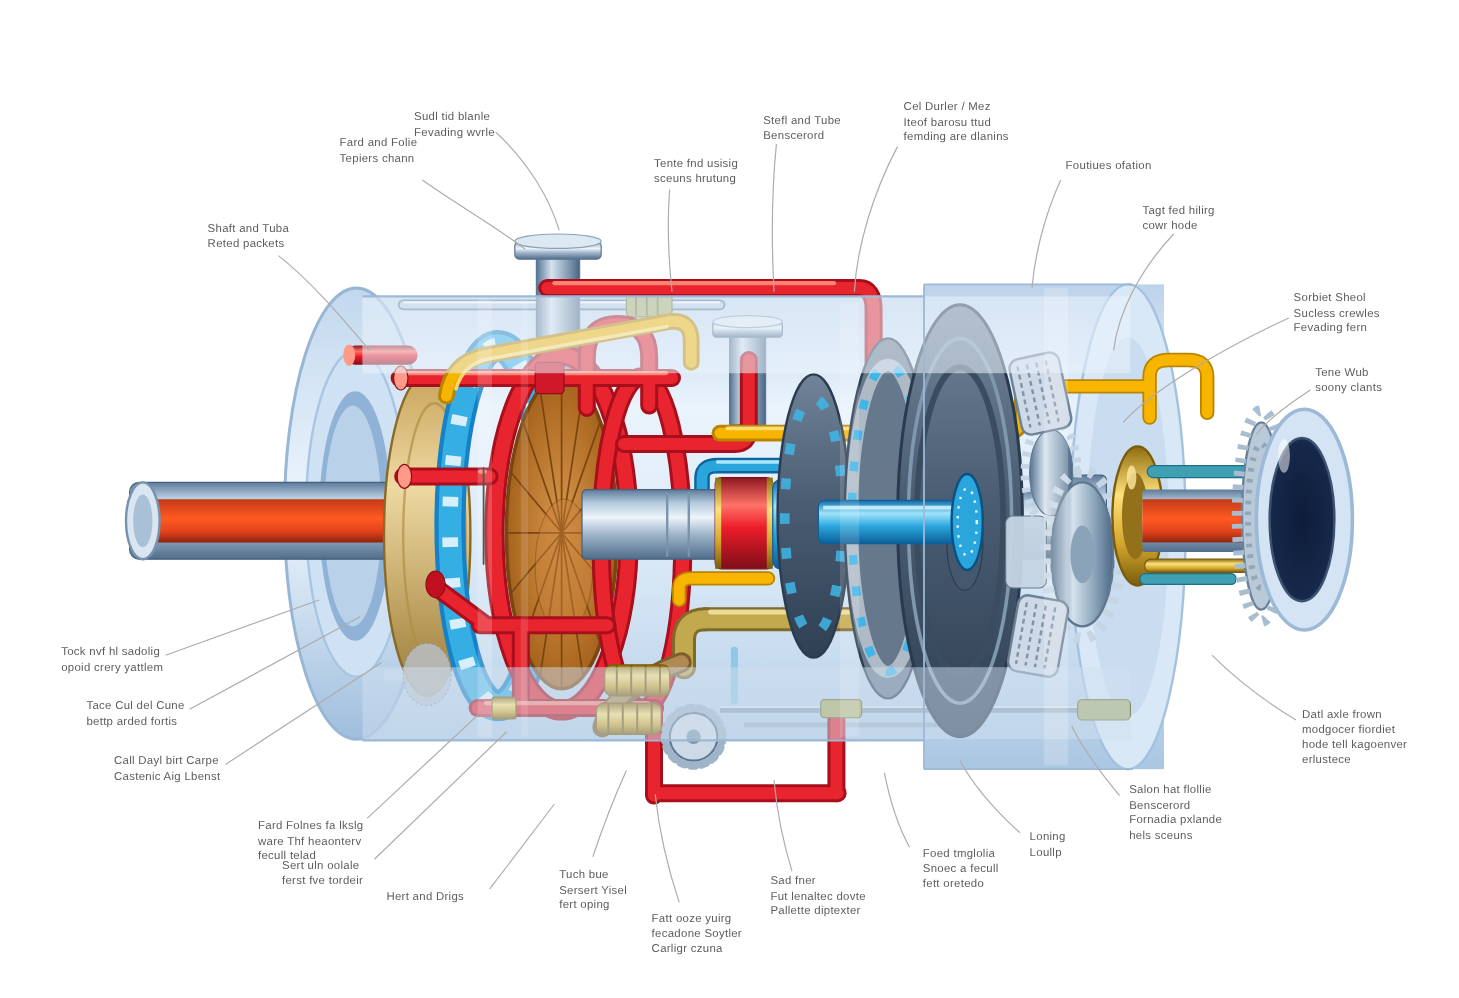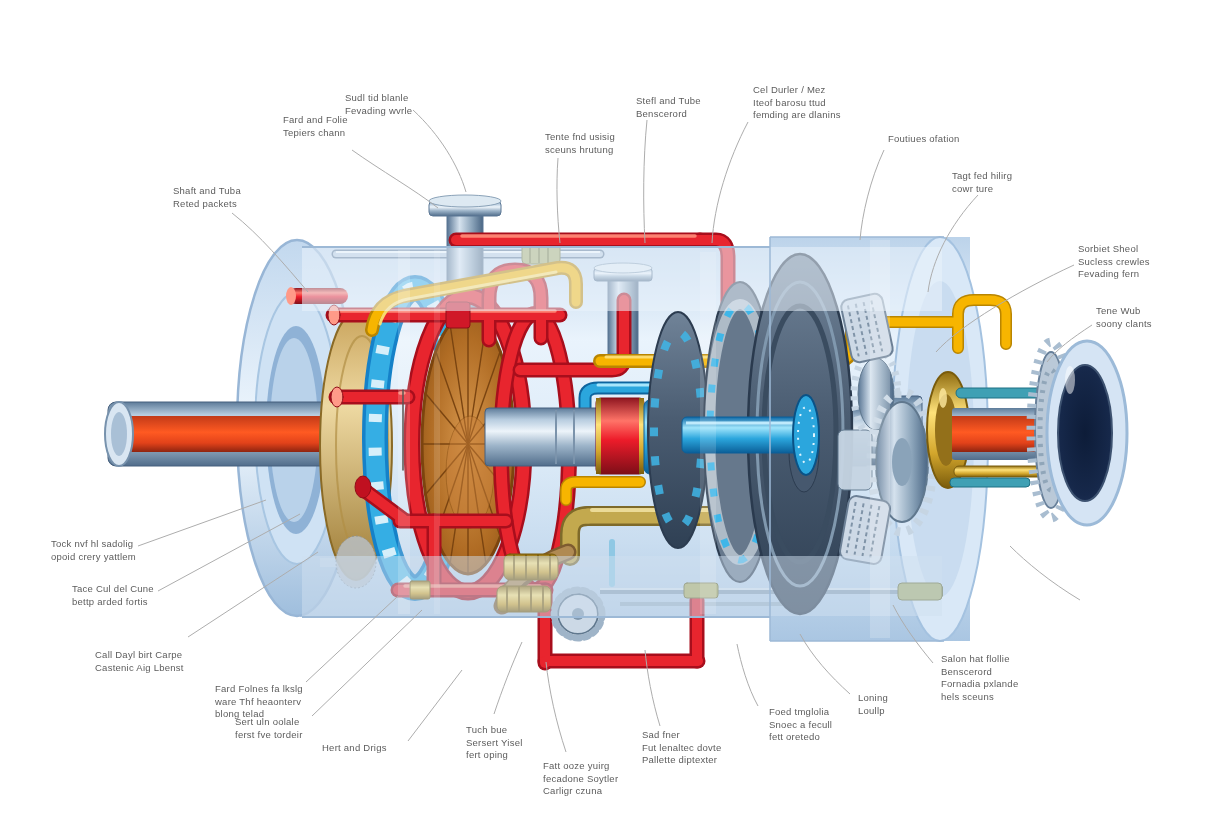--- a/index.html
+++ b/index.html
@@ -379,26 +379,30 @@
 Fevading wvrle</div>
 <div class="callout" style="left:545px;top:131px">Tente fnd usisig
 sceuns hrutung</div>
 <div class="callout" style="left:636px;top:95px">Stefl and Tube
 Benscerord</div>
 <div class="callout" style="left:753px;top:84px">Cel Durler / Mez
 Iteof barosu ttud
 femding are dlanins</div>
 <div class="callout" style="left:888px;top:133px">Foutiues ofation</div>
 <div class="callout" style="left:952px;top:170px">Tagt fed hilirg
-cowr ture</div>
+cowr hode</div>
 <div class="callout" style="left:1078px;top:243px">Sorbiet Sheol
 Sucless crewles
 Fevading fern</div>
 <div class="callout" style="left:1096px;top:305px">Tene Wub
 soony clants</div>
+<div class="callout" style="left:1085px;top:590px">Datl axle frown
+modgocer fiordiet
+hode tell kagoenver
+erlustece</div>
 <div class="callout" style="left:941px;top:653px">Salon hat flollie
 Benscerord
 Fornadia pxlande
 hels sceuns</div>
 <div class="callout" style="left:858px;top:692px">Loning
 Loullp</div>
 <div class="callout" style="left:769px;top:706px">Foed tmglolia
 Snoec a fecull
 fett oretedo</div>
 <div class="callout" style="left:642px;top:729px">Sad fner
@@ -408,21 +412,21 @@
 fecadone Soytler
 Carligr czuna</div>
 <div class="callout" style="left:466px;top:724px">Tuch bue
 Sersert Yisel
 fert oping</div>
 <div class="callout" style="left:322px;top:742px">Hert and Drigs</div>
 <div class="callout" style="left:235px;top:716px">Sert uln oolale
 ferst fve tordeir</div>
 <div class="callout" style="left:215px;top:683px">Fard Folnes fa lkslg
 ware Thf heaonterv
-blong telad</div>
-<div class="callout" style="left:95px;top:649px">Call Dayl birt Carpe
+fecull telad</div>
+<div class="callout" style="left:95px;top:629px">Call Dayl birt Carpe
 Castenic Aig Lbenst</div>
 <div class="callout" style="left:72px;top:583px">Tace Cul del Cune
 bettp arded fortis</div>
 <div class="callout" style="left:51px;top:538px">Tock nvf hl sadolig
 opoid crery yattlem</div>
 
 </div>
 
 </body></html>

